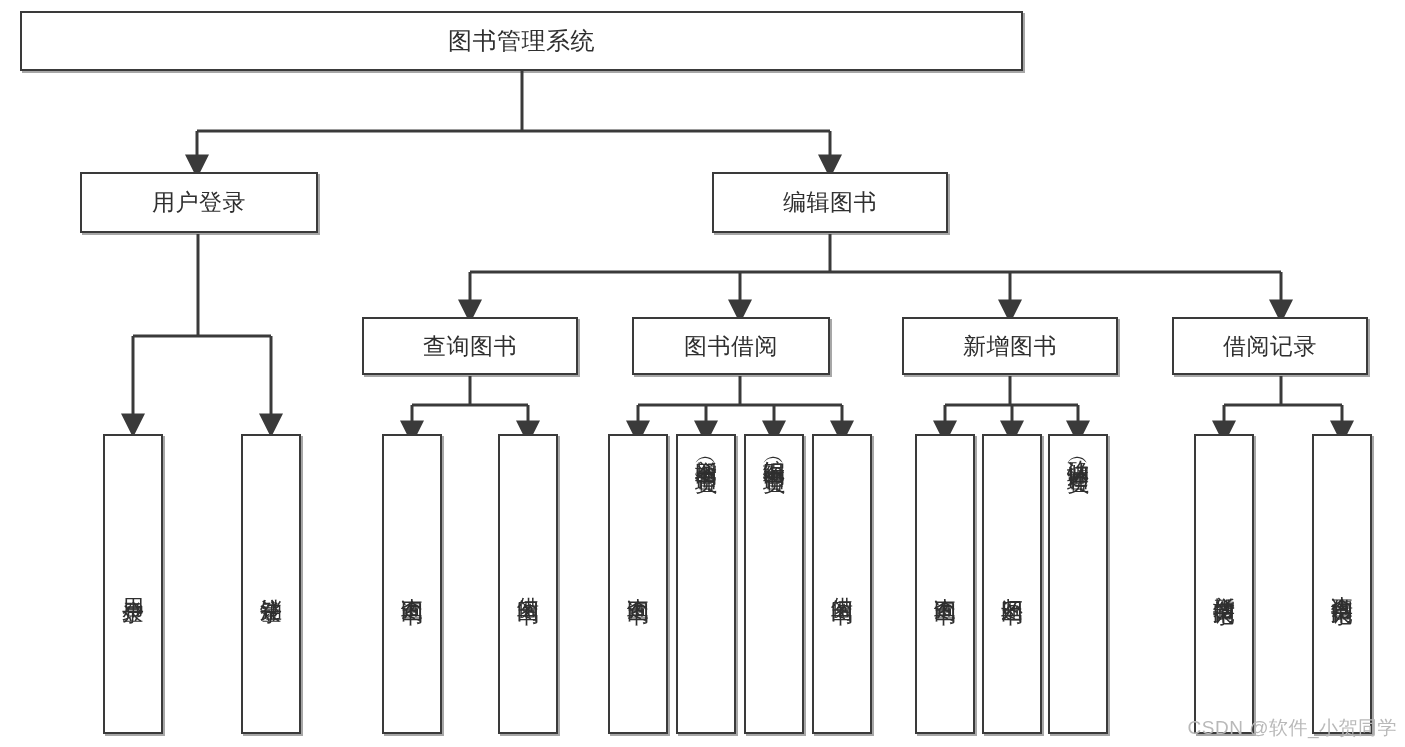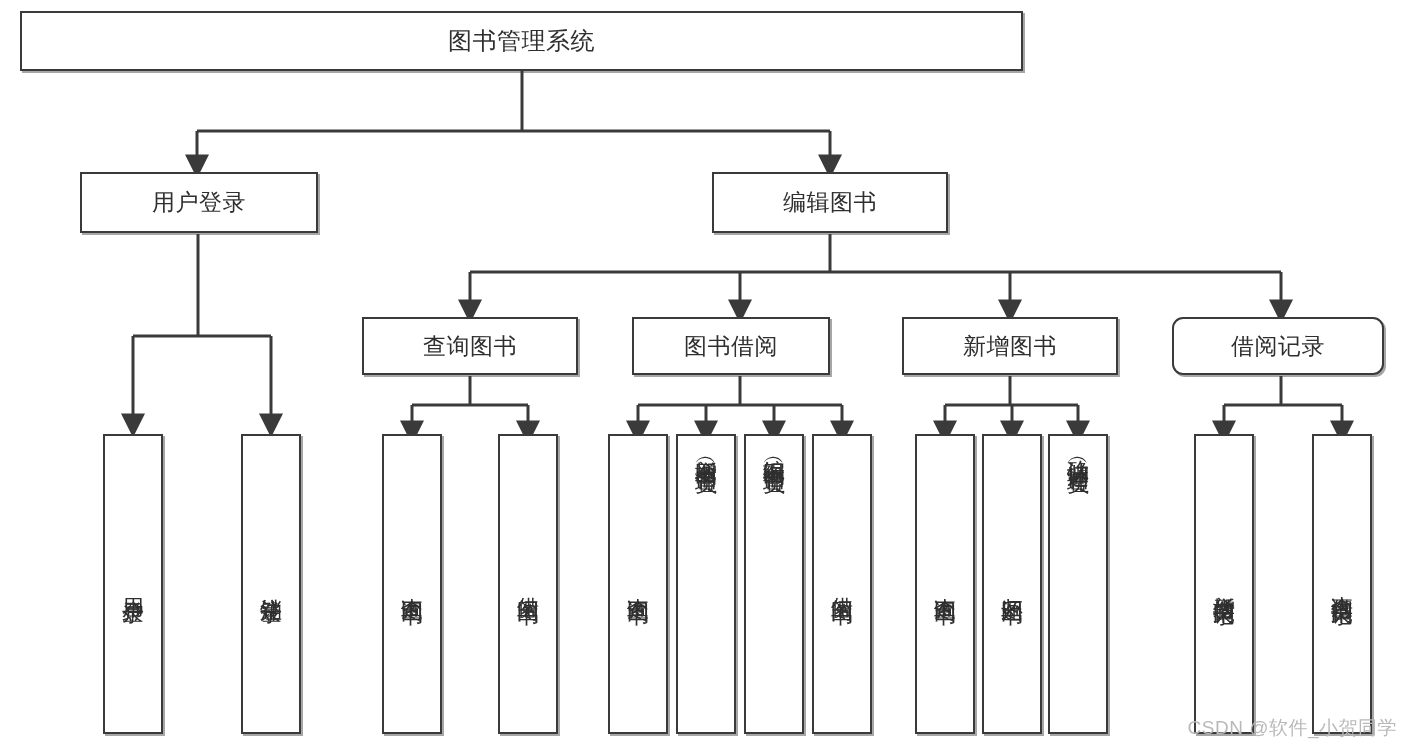--- a/index.html
+++ b/index.html
@@ -158,21 +158,21 @@
   </div>
 
   <div class="node horiz" style="left:632px; top:317px; width:198px; height:58px;">
     <span class="node-label">图书借阅</span>
   </div>
 
   <div class="node horiz" style="left:902px; top:317px; width:216px; height:58px;">
     <span class="node-label">新增图书</span>
   </div>
 
-  <div class="node horiz" style="left:1172px; top:317px; width:212px; height:58px;border-radius:11px;">
+  <div class="node horiz" style="left:1172px; top:317px; width:196px; height:58px;">
     <span class="node-label">借阅记录</span>
   </div>
 
   <div class="node vert centered" style="left:103px; top:434px; width:60px; height:300px;">
     <span class="node-label">用户登录</span>
   </div>
 
   <div class="node vert centered" style="left:241px; top:434px; width:60px; height:300px;">
     <span class="node-label">注销登录</span>
   </div>

